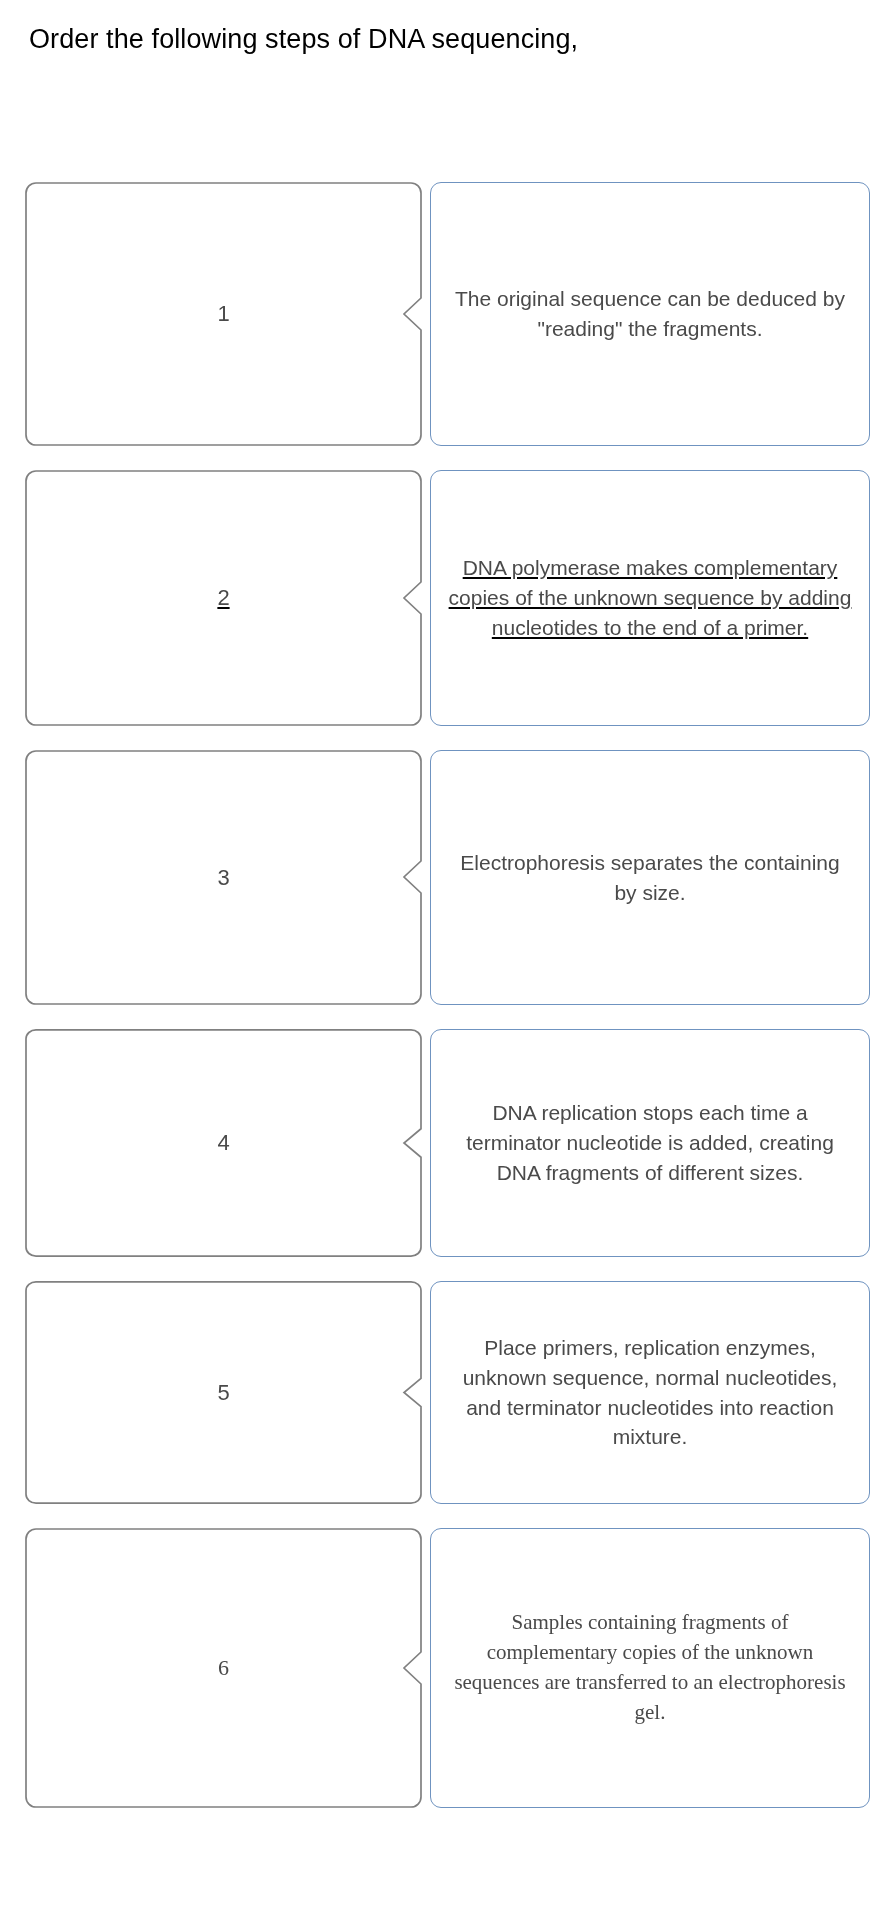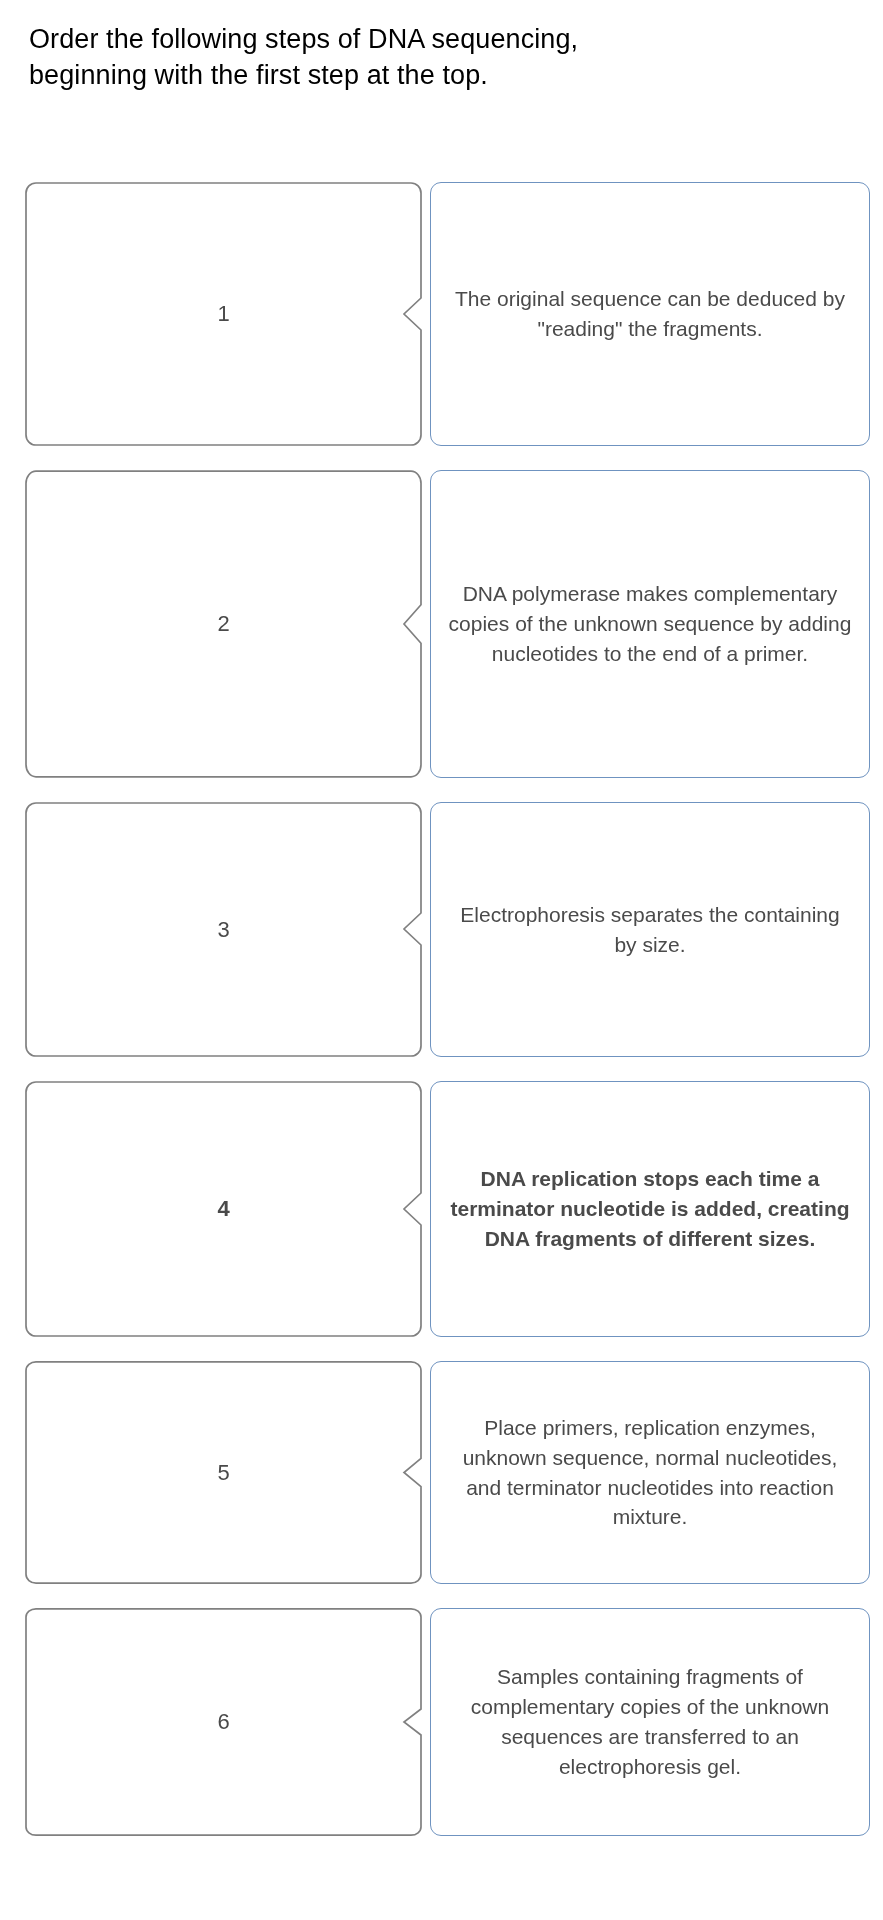--- a/index.html
+++ b/index.html
@@ -103,34 +103,33 @@
   }
   .card-text {
     color: #4a4a4a;
     font-size: 21px;
     line-height: 1.42;
     text-align: center;
   }
 
   
   .row-h1 .slot, .row-h1 .card { height: 264px; }
-  .row-h2 .slot, .row-h2 .card { height: 308px; }
+  .row-h2 .slot, .row-h2 .card { height: 256px; text-decoration: underline; }
   .row-h3 .slot, .row-h3 .card { height: 255px; }
-  .row-h4 .slot, .row-h4 .card { height: 256px; font-weight: bold; }
+  .row-h4 .slot, .row-h4 .card { height: 228px; }
   .row-h5 .slot, .row-h5 .card { height: 223px; }
-  .row-h6 .slot, .row-h6 .card { height: 228px; }
+  .row-h6 .slot, .row-h6 .card { height: 280px; font-family: Liberation Serif, serif; }
 </style>
 </head>
 <body>
 
 <div class="page">
 
   <div class="prompt">
     <span class="line">Order the following steps of DNA sequencing,</span>
-    <span class="line">beginning with the first step at the top.</span>
   </div>
 
   <div class="rows">
 
     <div class="row row-h1">
       <div class="slot">
         <svg class="slot-svg" viewBox="0 0 397 264" preserveAspectRatio="none">
           <path d="M11 1 H386 A10 10 0 0 1 396 11 V116 L379 132 L396 148 V253 A10 10 0 0 1 386 263 H11 A10 10 0 0 1 1 253 V11 A10 10 0 0 1 11 1 Z" fill="#ffffff" stroke="#808080" stroke-width="1.7" vector-effect="non-scaling-stroke"></path>
         </svg>
         <span class="slot-number">1</span>

